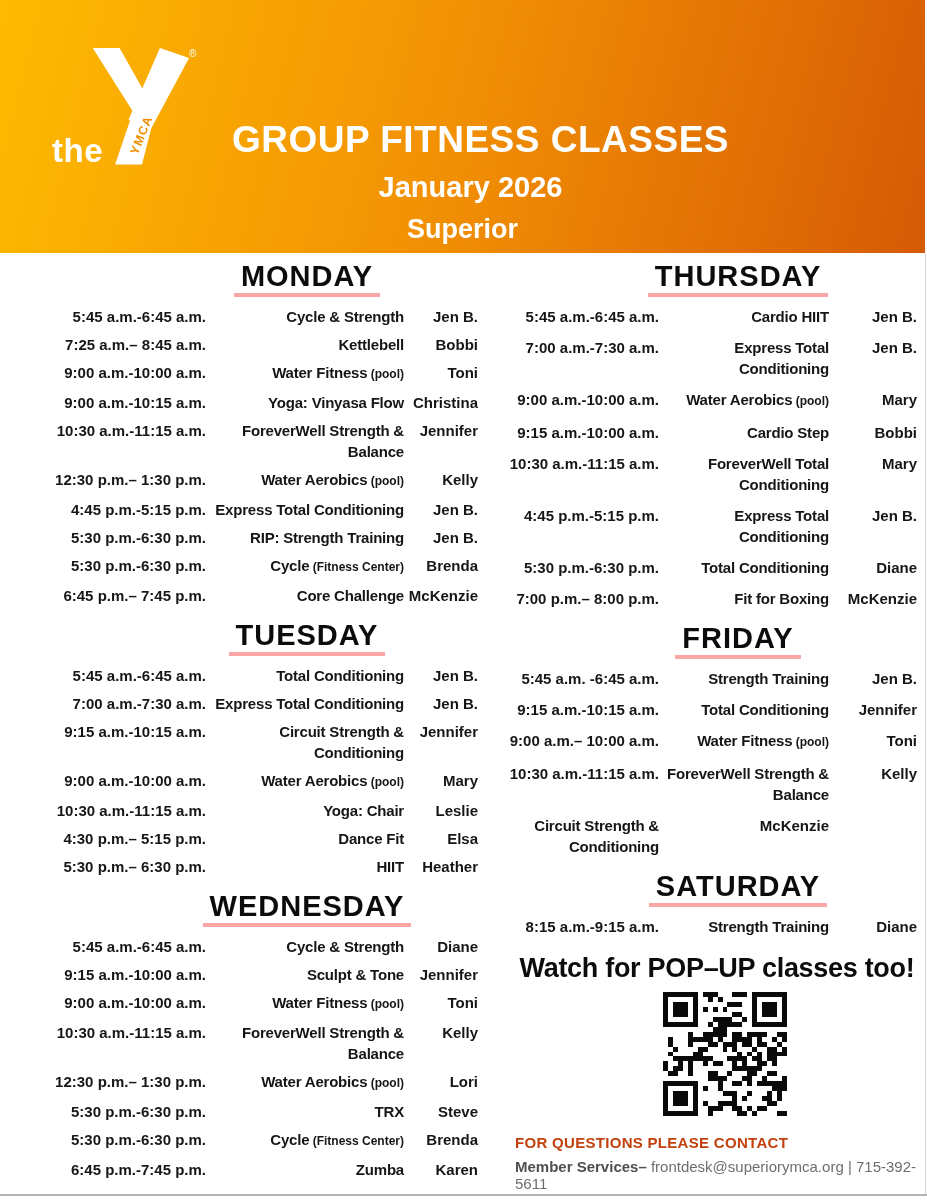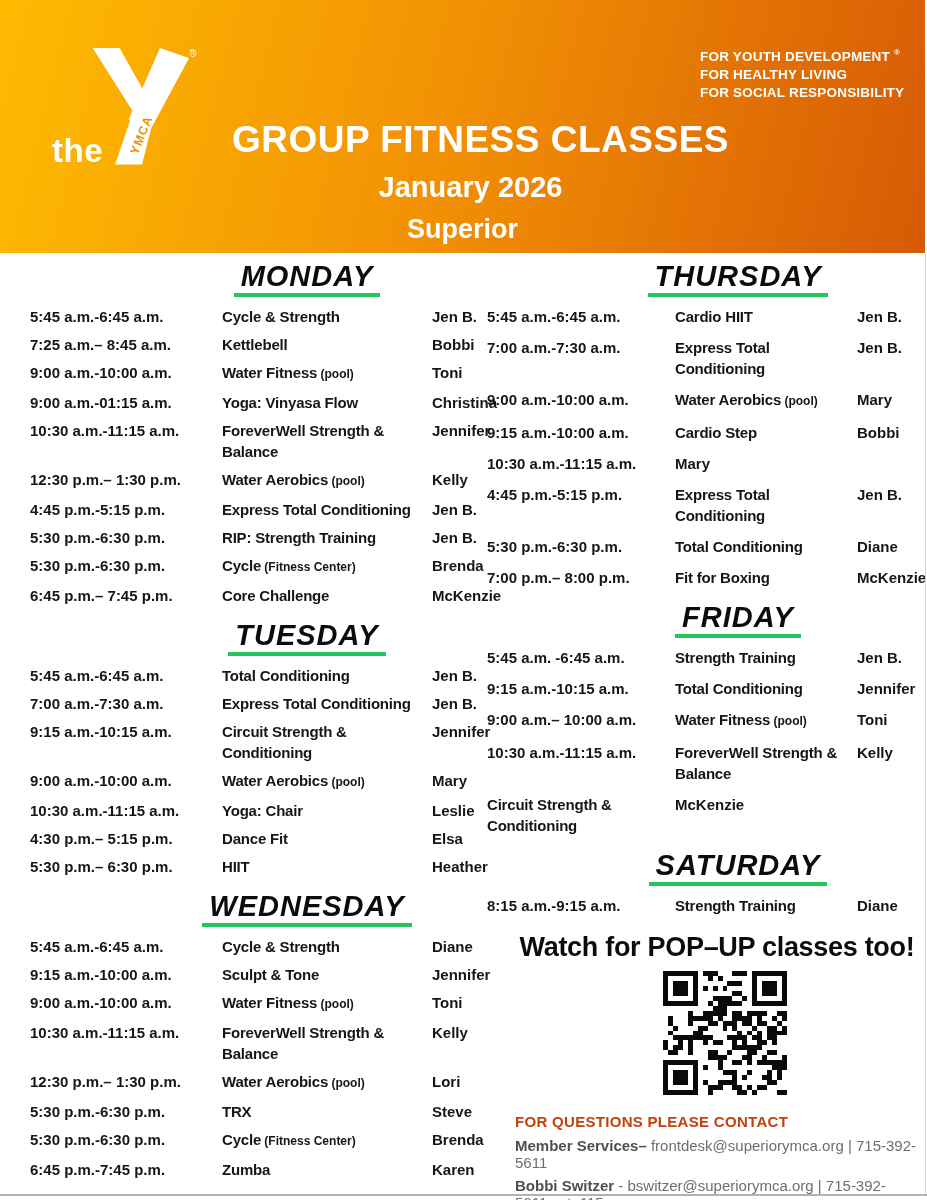--- a/index.html
+++ b/index.html
@@ -41,22 +41,22 @@
   .col-left{left:30px;width:448px;}
   .col-right{left:487px;width:430px;}
   .day-section{margin-top:7px;}
   .day-section + .day-section{margin-top:13px;}
   .day{
     text-align:center;font-size:29px;font-weight:bold;letter-spacing:1px;
     color:#0c0c0c;margin:0 0 13px 0;
   }
   .col-left .day{padding-left:106px;}
   .col-right .day{padding-left:72px;}
-  .day-text{border-bottom:4px solid #22c55e;padding:0 7px 1px 7px;font-style:italic;}
-  .row{display:grid;column-gap:16px;font-size:15px;font-weight:bold;line-height:21px;}
+  .day-text{border-bottom:4px solid #fca5a5;padding:0 7px 1px 7px;}
+  .row{display:grid;column-gap:4px;font-size:15px;font-weight:bold;line-height:21px;text-align:right;}
   .col-left .row{grid-template-columns:176px 194px 1fr;margin-bottom:7px;}
   .col-right .row{grid-template-columns:172px 166px 1fr;margin-bottom:10px;}
   .time{white-space:nowrap;}
   .cname{letter-spacing:-0.2px;}
   .note{font-size:12px;font-weight:600;}
   
   .popup{
     text-align:center;padding-left:30px;font-size:27px;font-weight:bold;
     color:#0c0c0c;margin:16px 0 8px 0;letter-spacing:-0.3px;white-space:nowrap;
   }
@@ -75,25 +75,20 @@
 <div class="banner">
   <div class="logo">
     <span class="the">the</span>
     <svg width="112" height="168" viewBox="0 0 100 150">
       <polygon fill="#ffffff" points="6,0 30,0 62,57 50,104 26,104 42,57"></polygon>
       <polygon fill="#ffffff" points="66,0 92,9 56,76 38,64"></polygon>
       <text x="0" y="0" fill="#EE9005" font-size="11" font-weight="bold" letter-spacing="1" transform="translate(46,96) rotate(-68)">YMCA</text>
       <text x="92" y="8" fill="#ffffff" font-size="9">®</text>
     </svg>
   </div>
-  <div class="taglines">
-    <div><span>FOR YOUTH DEVELOPMENT</span> <sup>®</sup></div>
-    <div>FOR HEALTHY LIVING</div>
-    <div>FOR SOCIAL RESPONSIBILITY</div>
-  </div>
   <h1 class="banner-title">GROUP FITNESS CLASSES</h1>
   <div class="banner-month">January 2026</div>
   <div class="banner-loc">Superior</div>
 </div>
 
 <div class="col col-left" id="col-left">
     <section class="day-section">
       <h2 class="day"><span class="day-text">MONDAY</span></h2>
       <div class="row">
         <span class="time">5:45 a.m.-6:45 a.m.</span>
@@ -104,21 +99,21 @@
         <span class="time">7:25 a.m.– 8:45 a.m.</span>
         <span><span class="cname">Kettlebell</span></span>
         <span class="instructor">Bobbi</span>
       </div>
       <div class="row">
         <span class="time">9:00 a.m.-10:00 a.m.</span>
         <span><span class="cname">Water Fitness</span><span class="note"> (pool)</span></span>
         <span class="instructor">Toni</span>
       </div>
       <div class="row">
-        <span class="time">9:00 a.m.-01:15 a.m.</span>
+        <span class="time">9:00 a.m.-10:15 a.m.</span>
         <span><span class="cname">Yoga: Vinyasa Flow</span></span>
         <span class="instructor">Christina</span>
       </div>
       <div class="row">
         <span class="time">10:30 a.m.-11:15 a.m.</span>
         <span><span class="cname">ForeverWell Strength &amp; Balance</span></span>
         <span class="instructor">Jennifer</span>
       </div>
       <div class="row">
         <span class="time">12:30 p.m.– 1:30 p.m.</span>
@@ -248,20 +243,21 @@
           <span><span class="cname">Water Aerobics</span><span class="note"> (pool)</span></span>
           <span class="instructor">Mary</span>
         </div>
         <div class="row">
           <span class="time">9:15 a.m.-10:00 a.m.</span>
           <span><span class="cname">Cardio Step</span></span>
           <span class="instructor">Bobbi</span>
         </div>
         <div class="row">
           <span class="time">10:30 a.m.-11:15 a.m.</span>
+          <span><span class="cname">ForeverWell Total Conditioning</span></span>
           <span class="instructor">Mary</span>
         </div>
         <div class="row">
           <span class="time">4:45 p.m.-5:15 p.m.</span>
           <span><span class="cname">Express Total Conditioning</span></span>
           <span class="instructor">Jen B.</span>
         </div>
         <div class="row">
           <span class="time">5:30 p.m.-6:30 p.m.</span>
           <span><span class="cname">Total Conditioning</span></span>

